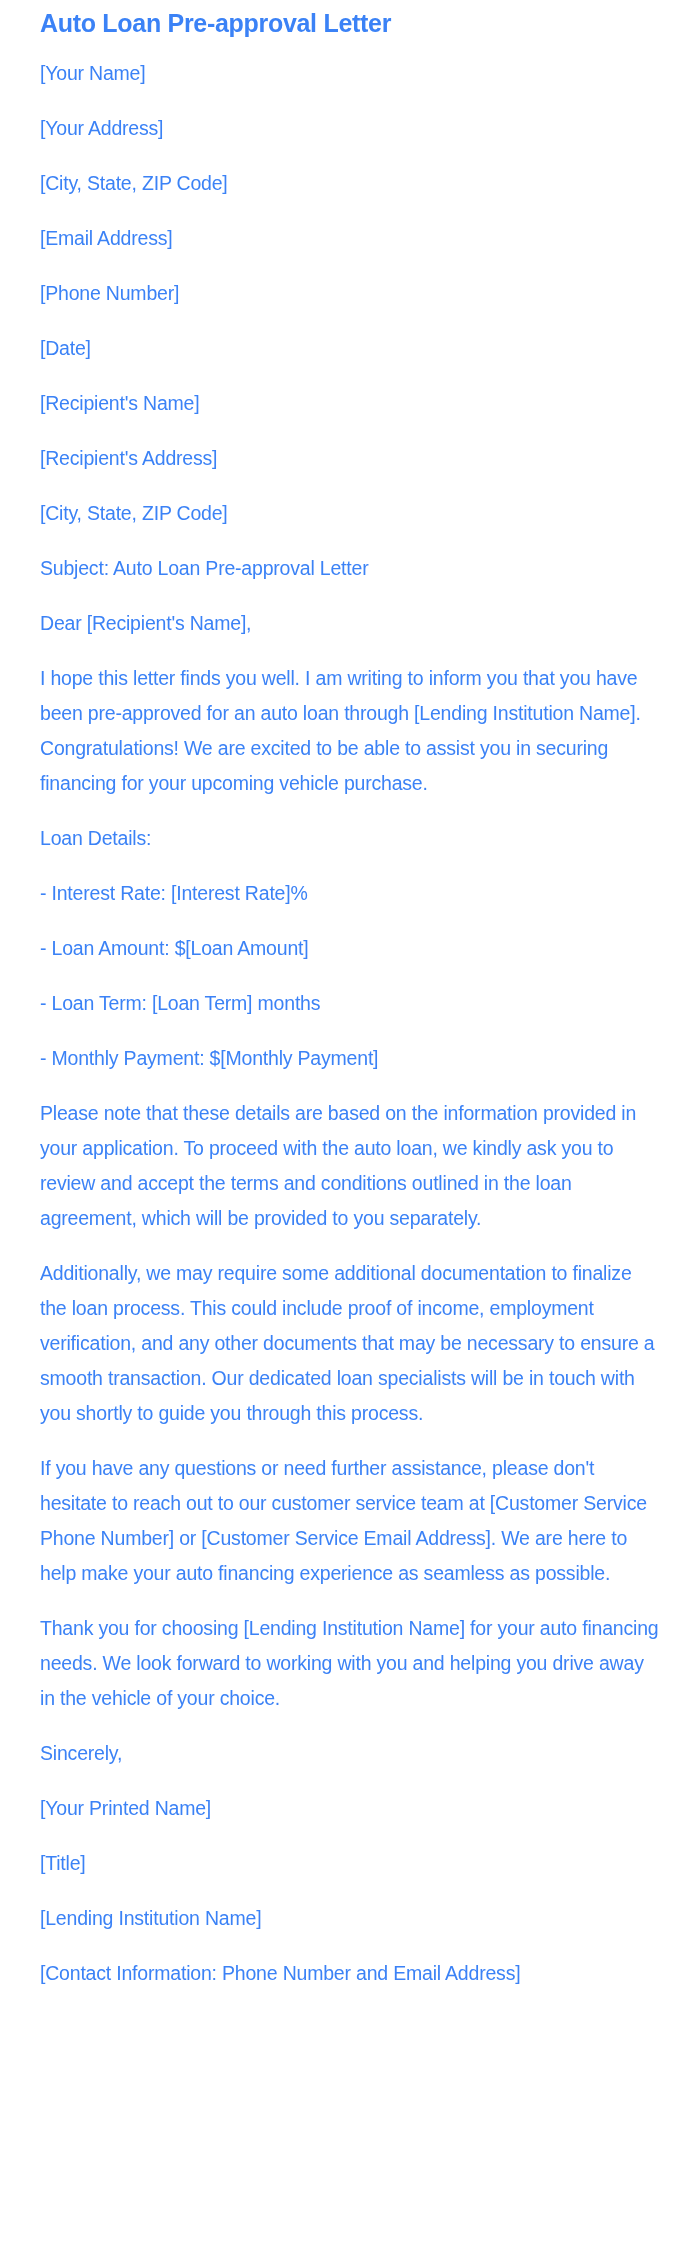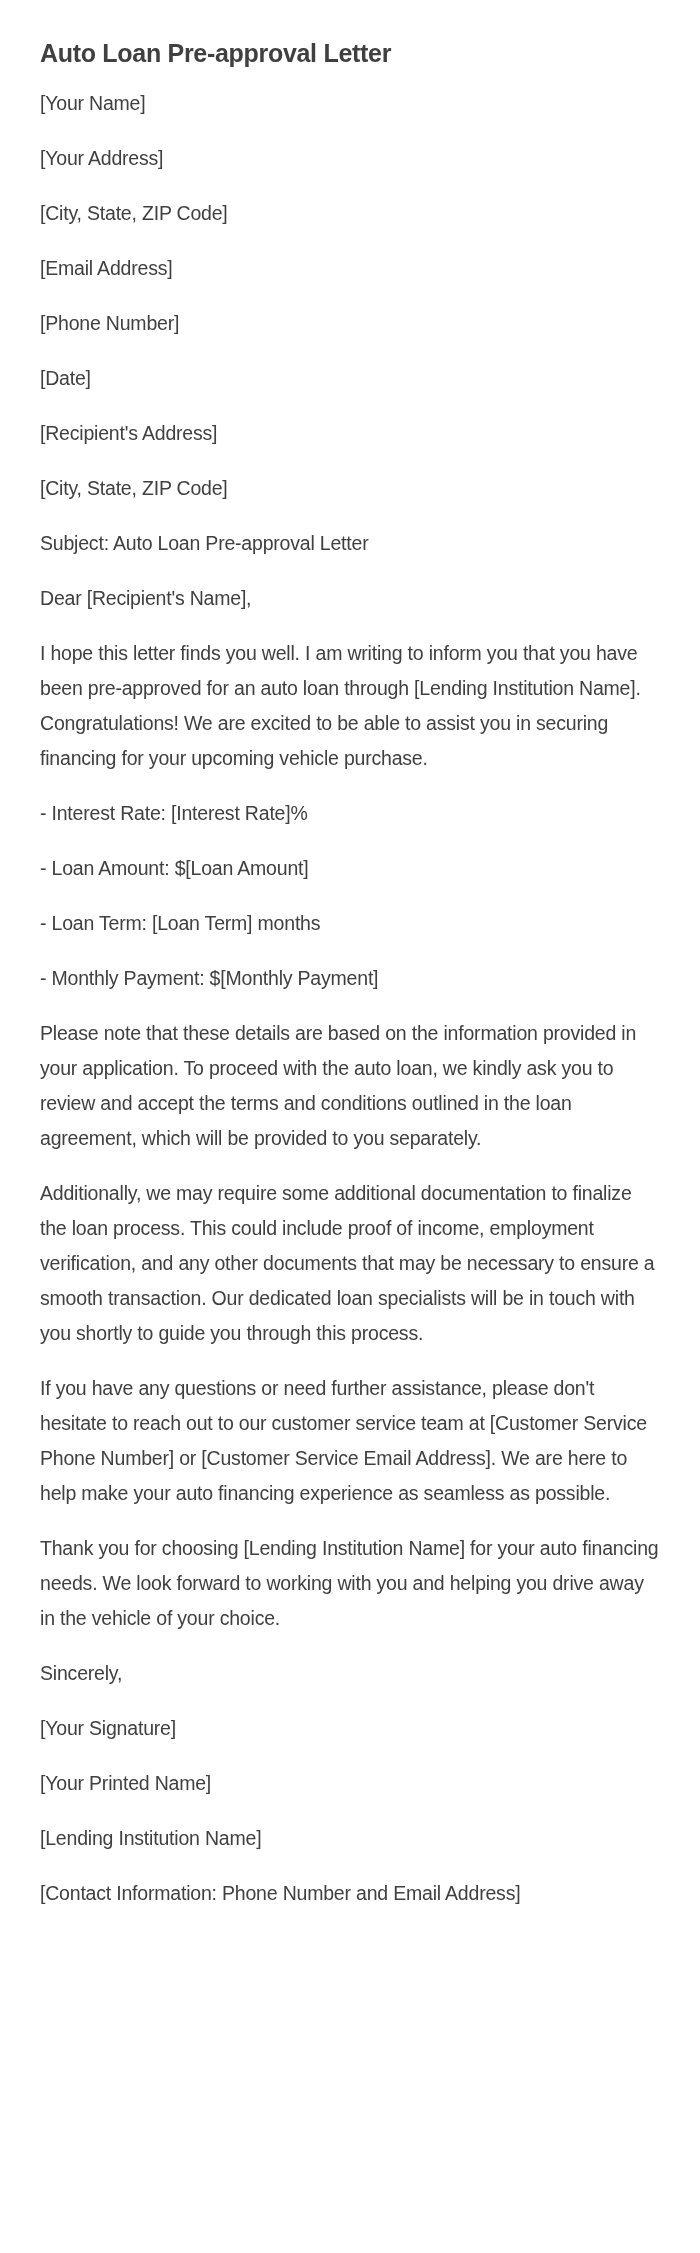--- a/index.html
+++ b/index.html
@@ -1,48 +1,50 @@
 <!DOCTYPE html>
 <html><head>
 <meta charset="utf-8">
 <style>
   html, body { margin:0; padding:0; background:#ffffff; }
   body { width:700px; height:2253px; overflow:hidden; }
-  .doc { padding: 36px 40px 0 40px; color:#404040; font-family:"Liberation Sans", sans-serif; }
+  .doc { padding: 6px 40px 0 40px; color:#3b82f6; font-family:"Liberation Sans", sans-serif; }
   h1 { font-size:25px; font-weight:bold; margin:0 0 9px 0; letter-spacing:-0.3px; line-height:34px; }
   p { font-size:19.5px; line-height:35px; margin:16px 0 20px 0; letter-spacing:-0.2px; }
 </style>
 </head>
 <body>
 
 <div class="doc">
   <h1>Auto Loan Pre-approval Letter</h1>
 
   <p>[Your Name]</p>
   <p>[Your Address]</p>
   <p>[City, State, ZIP Code]</p>
   <p>[Email Address]</p>
   <p>[Phone Number]</p>
   <p>[Date]</p>
 
+  <p>[Recipient's Name]</p>
   <p>[Recipient's Address]</p>
   <p>[City, State, ZIP Code]</p>
 
   <p>Subject: Auto Loan Pre-approval Letter</p>
   <p>Dear [Recipient's Name],</p>
   <p>I hope this letter finds you well. I am writing to inform you that you have been pre-approved for an auto loan through [Lending Institution Name]. Congratulations! We are excited to be able to assist you in securing financing for your upcoming vehicle purchase.</p>
 
+  <p>Loan Details:</p>
   <p>- Interest Rate: [Interest Rate]%</p>
   <p>- Loan Amount: $[Loan Amount]</p>
   <p>- Loan Term: [Loan Term] months</p>
   <p>- Monthly Payment: $[Monthly Payment]</p>
 
   <p>Please note that these details are based on the information provided in your application. To proceed with the auto loan, we kindly ask you to review and accept the terms and conditions outlined in the loan agreement, which will be provided to you separately.</p>
   <p>Additionally, we may require some additional documentation to finalize the loan process. This could include proof of income, employment verification, and any other documents that may be necessary to ensure a smooth transaction. Our dedicated loan specialists will be in touch with you shortly to guide you through this process.</p>
   <p>If you have any questions or need further assistance, please don't hesitate to reach out to our customer service team at [Customer Service Phone Number] or [Customer Service Email Address]. We are here to help make your auto financing experience as seamless as possible.</p>
   <p>Thank you for choosing [Lending Institution Name] for your auto financing needs. We look forward to working with you and helping you drive away in the vehicle of your choice.</p>
 
   <p>Sincerely,</p>
-  <p>[Your Signature]</p>
   <p>[Your Printed Name]</p>
+  <p>[Title]</p>
   <p>[Lending Institution Name]</p>
   <p>[Contact Information: Phone Number and Email Address]</p>
 </div>
 
 </body></html>

